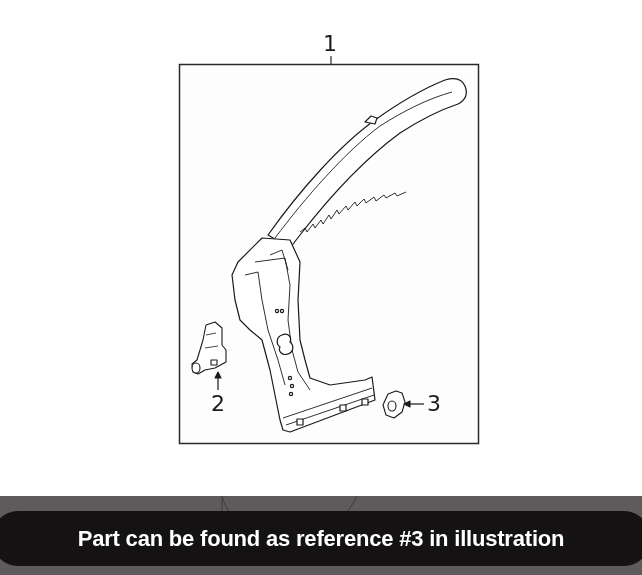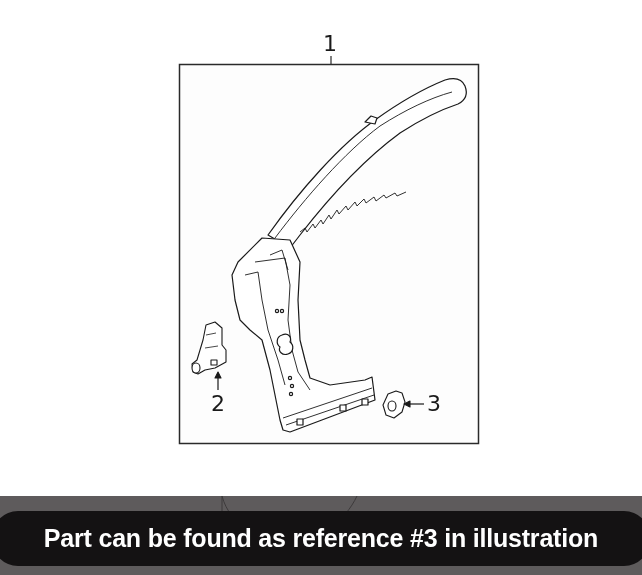--- a/index.html
+++ b/index.html
@@ -28,21 +28,21 @@
     .banner {
       position: absolute; left: -8px; top: 511px; width: 658px; height: 55px;
       background: #141213;
       border-radius: 26px;
       display: flex; align-items: center; justify-content: center;
     }
     .banner-text {
       color: #ffffff;
       font-family: "Liberation Sans", sans-serif;
       font-weight: bold;
-      font-size: 25px;
+      font-size: 22px;
       letter-spacing: -0.2px;
       white-space: nowrap;
     }
   </style>
 </head>
 <body>
 
 <div class="stage">
 
   <svg class="diagram" viewBox="0 0 642 575" xmlns="http://www.w3.org/2000/svg">

